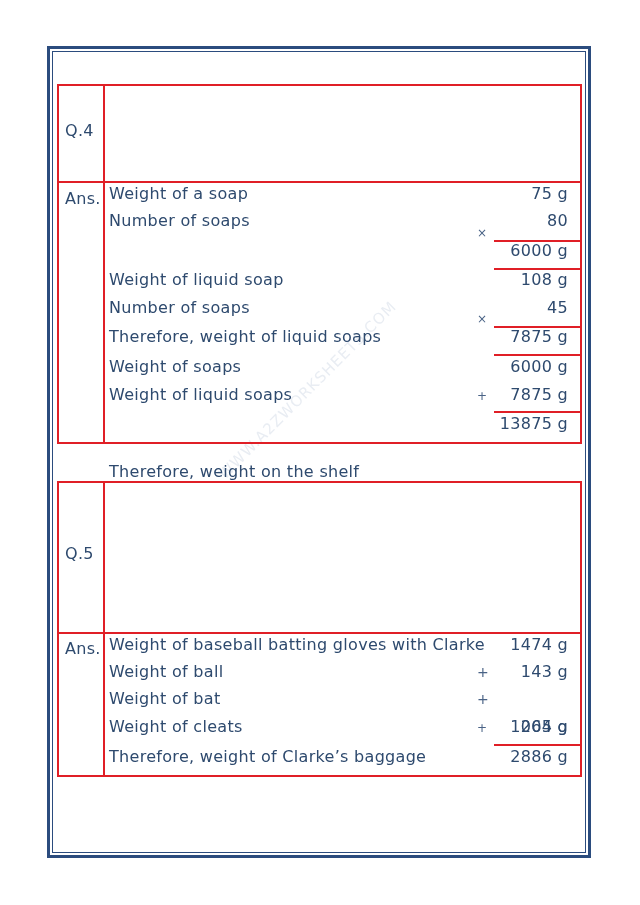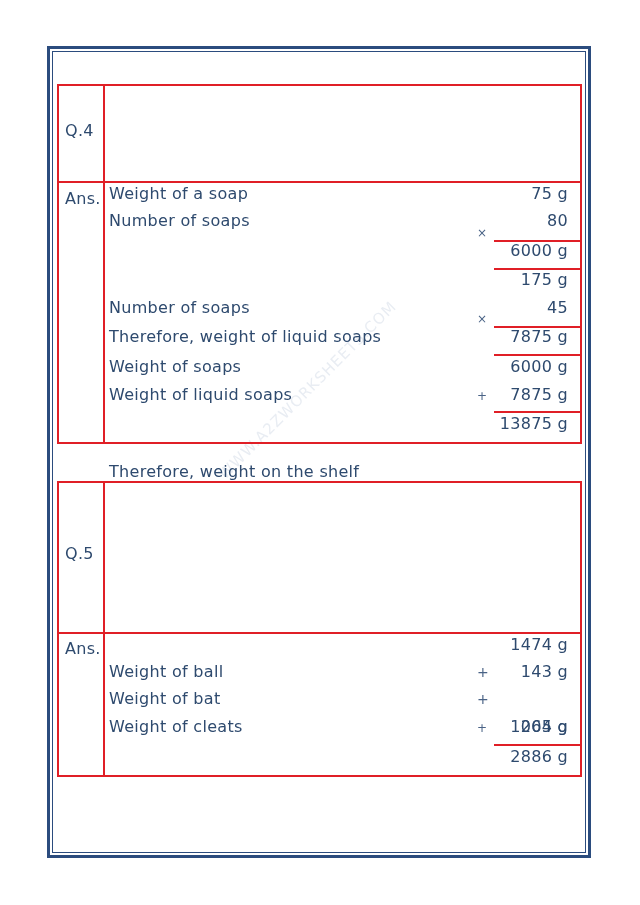--- a/index.html
+++ b/index.html
@@ -40,21 +40,22 @@
   <div class="txt val" style="top:99px;">75 g</div>
 
   <div class="txt label" style="top:126px;">Number of soaps</div>
   <div class="txt op" style="left:418px; top:138px;">×</div>
   <div class="txt val" style="top:126px;">80</div>
   <div class="ul" style="top:154px;"></div>
 
   <div class="txt val" style="top:156px;">6000 g</div>
   <div class="ul" style="top:182px;"></div>
 
-  <div class="txt val" style="top:185px;">175 g</div>
+  <div class="txt label" style="top:185px;">Weight of liquid soap</div>
+  <div class="txt val" style="top:185px;">108 g</div>
 
   <div class="txt label" style="top:213px;">Number of soaps</div>
   <div class="txt op" style="left:418px; top:224px;">×</div>
   <div class="txt val" style="top:213px;">45</div>
   <div class="ul" style="top:240px;"></div>
 
   <div class="txt label" style="top:242px;">Therefore, weight of liquid soaps</div>
   <div class="txt val" style="top:242px;">7875 g</div>
   <div class="ul" style="top:268px;"></div>
 
@@ -69,29 +70,31 @@
   <div class="txt label" style="top:329px;margin-top:48px;">Therefore, weight on the shelf</div>
   <div class="txt val" style="top:329px;">13875 g</div>
 </div>
 
 <div class="qbox" style="top:481px; height:292px;">
   <div class="qnum-col"></div>
   <div class="txt" style="left:6px; top:62px;">Q.5</div>
   <div class="hsep" style="top:149px;"></div>
   <div class="txt" style="left:6px; top:157px;">Ans.</div>
 
+  <div class="txt label" style="top:153px;">Weight of baseball batting gloves with Clarke</div>
   <div class="txt val" style="top:153px;">1474 g</div>
 
   <div class="txt label" style="top:180px;">Weight of ball</div>
   <div class="txt op" style="left:418px; top:180px; font-size:14px;">+</div>
   <div class="txt val" style="top:180px;">143 g</div>
 
   <div class="txt label" style="top:207px;">Weight of bat</div>
   <div class="txt op" style="left:418px; top:207px; font-size:14px;">+</div>
   <div class="txt val" style="top:207px;margin-top:28px;">1004 g</div>
 
   <div class="txt label" style="top:235px;">Weight of cleats</div>
   <div class="txt op" style="left:418px; top:236px;">+</div>
   <div class="txt val" style="top:235px;">265 g</div>
   <div class="ul" style="top:261px;"></div>
 
+  <div class="txt label" style="top:265px;">Therefore, weight of Clarke’s baggage</div>
   <div class="txt val" style="top:265px;">2886 g</div>
 </div>
 
 </body></html>

